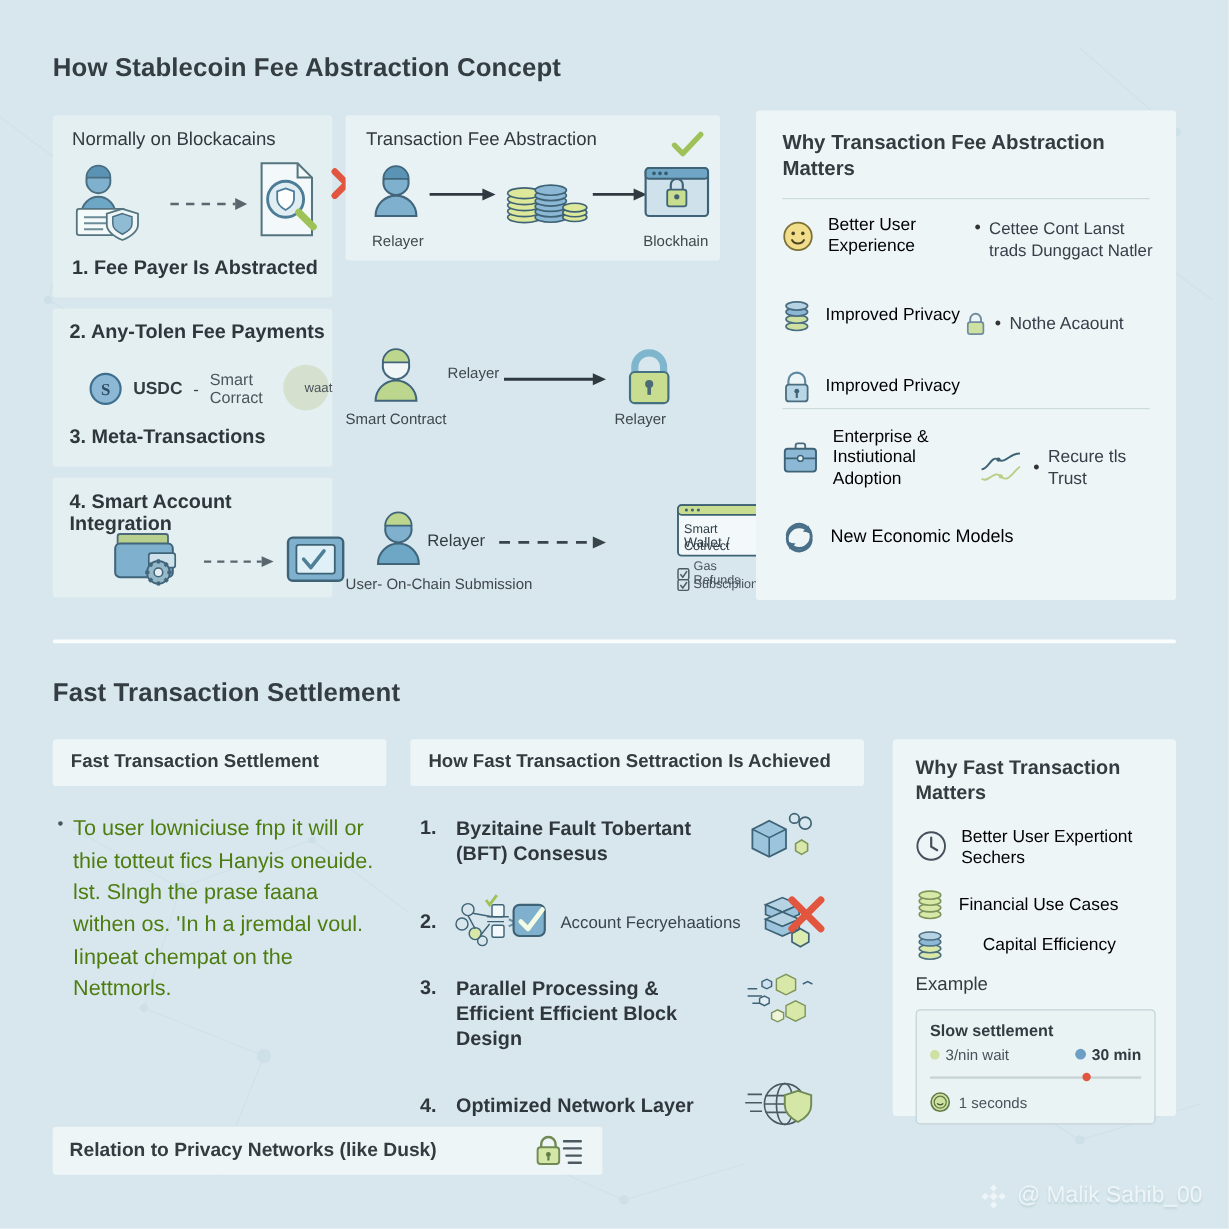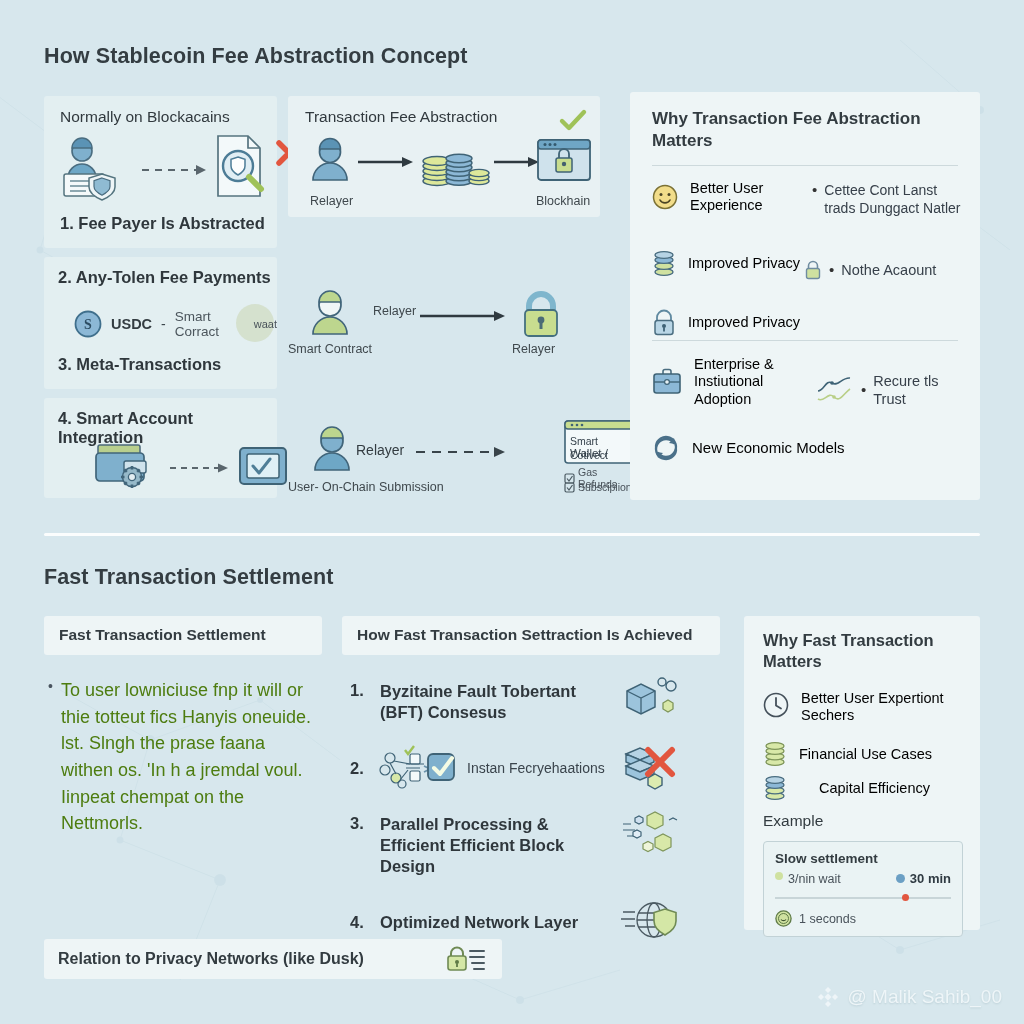--- a/index.html
+++ b/index.html
@@ -440,21 +440,21 @@
             <path d="M14 17 L30 20 M10 19 L16 30 M20 36 L28 26"></path>
           <rect x="30" y="10" width="10" height="10" rx="1.5" fill="#f3f9fa"></rect>
           <rect x="30" y="27" width="10" height="10" rx="1.5" fill="#f3f9fa"></rect>
           <path d="M25 6 l3 4 l6 -8" stroke="#9fc258" stroke-width="2.4"></path>
           <path d="M26 20 H44 M26 24 H40"></path>
           <path d="M44 22 l6 3 l-6 3" stroke="#6b93ab" stroke-width="1.8"></path>
         </g>
         <rect x="50" y="8" width="26" height="26" rx="5" fill="#7fb0cd" stroke="#3f6376" stroke-width="1.8" transform="translate(-2,2)"></rect>
         <path d="M54 24 l6 6 l12 -16" fill="none" stroke="#f4fbe4" stroke-width="4" stroke-linecap="round" stroke-linejoin="round"></path>
       </svg>
-      <span class="txt" style="font-size:14px; color:#3a444c; margin-left:4px;">Instan Fecryehaations</span>
+      <span class="txt" style="font-size:14px; color:#3a444c; margin-left:4px;">Account Fecryehaations</span>
       <svg width="56" height="48" viewBox="0 0 56 48" style="margin-left:6px;">
         <g stroke="#3f6376" stroke-width="1.4">
           <path d="M4 10 L18 4 L32 10 L18 16z" fill="#b6d3e4"></path>
           <path d="M4 10 v8 L18 24 L32 18 v-8 L18 16z" fill="#9cc4dc"></path>
           <path d="M4 22 L18 16 L32 22 L18 28z" fill="#b6d3e4"></path>
           <path d="M4 22 v8 L18 36 L32 30 v-8 L18 28z" fill="#9cc4dc"></path>
           <path d="M26 34 l7-4 l7 4 l0 7 l-7 4 l-7-4z" fill="#dcebb0"></path>
         </g>
         <path d="M26 6 L50 30 M50 6 L26 30" stroke="#e2563f" stroke-width="6" stroke-linecap="round"></path>
       </svg>
@@ -524,21 +524,21 @@
         </g>
       </svg>
       <span class="txt">Capital Efficiency</span>
     </div>
 
     <div class="h3" style="position:absolute; left:19px; top:196px; font-weight:500;">Example</div>
 
     <div class="exbox" style="position:absolute; left:19px; top:225px; width:200px;">
       <div class="h3" style="font-size:13.5px; font-weight:600;">Slow settlement</div>
       <div style="display:flex; justify-content:space-between; align-items:center; margin-top:5px;">
-        <div style="display:flex; align-items:flex-start; gap:5px;">
+        <div style="display:flex; align-items:center; gap:5px;">
           <span style="width:8px;height:8px;border-radius:50%;background:#cfe1a0;display:inline-block;"></span>
           <span class="small" style="font-size:12.5px;">3/nin wait</span>
         </div>
         <div style="display:flex; align-items:center; gap:5px;">
           <span style="width:9px;height:9px;border-radius:50%;background:#6b9fc4;display:inline-block;"></span>
           <span class="small" style="font-size:13px; font-weight:600; color:#2f3a42;">30 min</span>
         </div>
       </div>
       <div class="dotline">
         <div class="track"></div>

